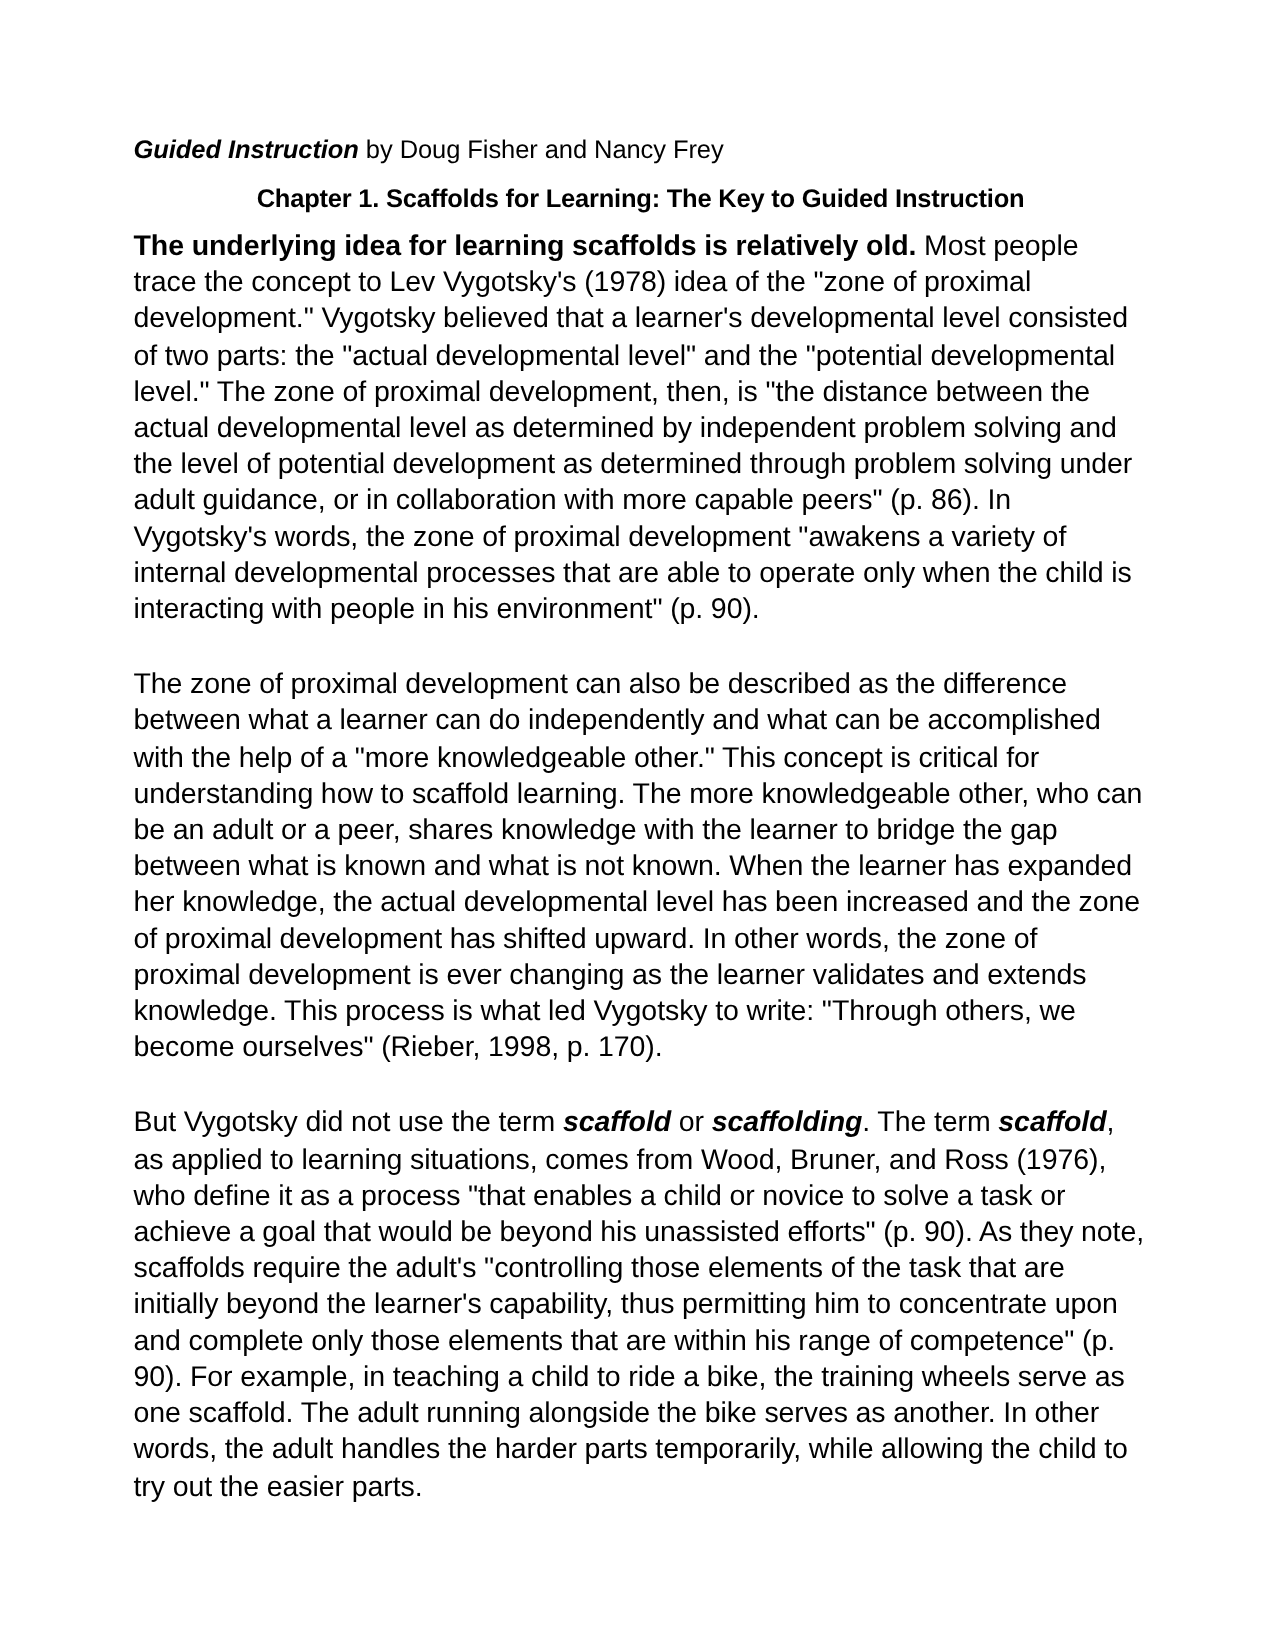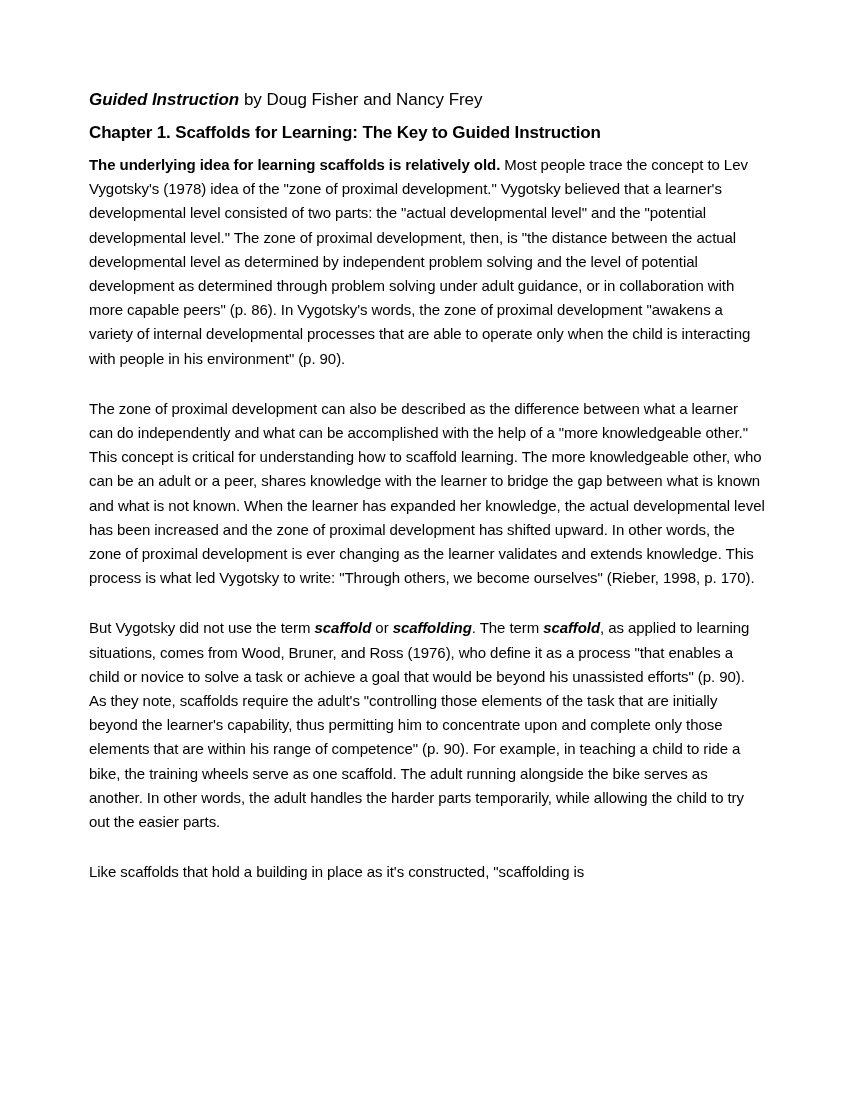--- a/index.html
+++ b/index.html
@@ -38,23 +38,24 @@
   .byline .title-em {
     font-weight: bold;
     font-style: italic;
   }
   .chapter-heading {
     font-size: 17px;
     line-height: 24px;
     font-weight: bold;
     margin: 0 0 8px 0;
     letter-spacing: -0.15px;
+    text-align: center;
   }
   p.body-par {
-    font-size: 15px;
+    font-size: 19px;
     line-height: 24.2px;
     margin: 0 0 26px 0;
     text-align: left;
     letter-spacing: -0.05px;
     word-spacing: -0.1px;
   }
   p.body-par:last-child {
     margin-bottom: 0;
   }
   .lead-bold {
@@ -74,16 +75,15 @@
     <div class="byline"><span class="title-em">Guided Instruction</span><span> by Doug Fisher and Nancy Frey</span></div>
 
     <div class="chapter-heading">Chapter 1. Scaffolds for Learning: The Key to Guided Instruction</div>
 
     <p class="body-par"><span class="lead-bold">The underlying idea for learning scaffolds is relatively old.</span><span> Most people trace the concept to Lev Vygotsky's (1978) idea of the "zone of proximal development." Vygotsky believed that a learner's developmental level consisted of two parts: the "actual developmental level" and the "potential developmental level." The zone of proximal development, then, is "the distance between the actual developmental level as determined by independent problem solving and the level of potential development as determined through problem solving under adult guidance, or in collaboration with more capable peers" (p. 86). In Vygotsky's words, the zone of proximal development "awakens a variety of internal developmental processes that are able to operate only when the child is interacting with people in his environment" (p. 90).</span></p>
 
     <p class="body-par">The zone of proximal development can also be described as the difference between what a learner can do independently and what can be accomplished with the help of a "more knowledgeable other." This concept is critical for understanding how to scaffold learning. The more knowledgeable other, who can be an adult or a peer, shares knowledge with the learner to bridge the gap between what is known and what is not known. When the learner has expanded her knowledge, the actual developmental level has been increased and the zone of proximal development has shifted upward. In other words, the zone of proximal development is ever changing as the learner validates and extends knowledge. This process is what led Vygotsky to write: "Through others, we become ourselves" (Rieber, 1998, p. 170).</p>
 
     <p class="body-par"><span>But Vygotsky did not use the term </span><span class="term-em">scaffold</span><span> or </span><span class="term-em">scaffolding</span><span>. The term </span><span class="term-em">scaffold</span><span>, as applied to learning situations, comes from Wood, Bruner, and Ross (1976), who define it as a process "that enables a child or novice to solve a task or achieve a goal that would be beyond his unassisted efforts" (p. 90). As they note, scaffolds require the adult's "controlling those elements of the task that are initially beyond the learner's capability, thus permitting him to concentrate upon and complete only those elements that are within his range of competence" (p. 90). For example, in teaching a child to ride a bike, the training wheels serve as one scaffold. The adult running alongside the bike serves as another. In other words, the adult handles the harder parts temporarily, while allowing the child to try out the easier parts.</span></p>
 
-    <p class="body-par">Like scaffolds that hold a building in place as it's constructed, "scaffolding is</p>
 
   </div>
 </div>
 
 </body></html>

